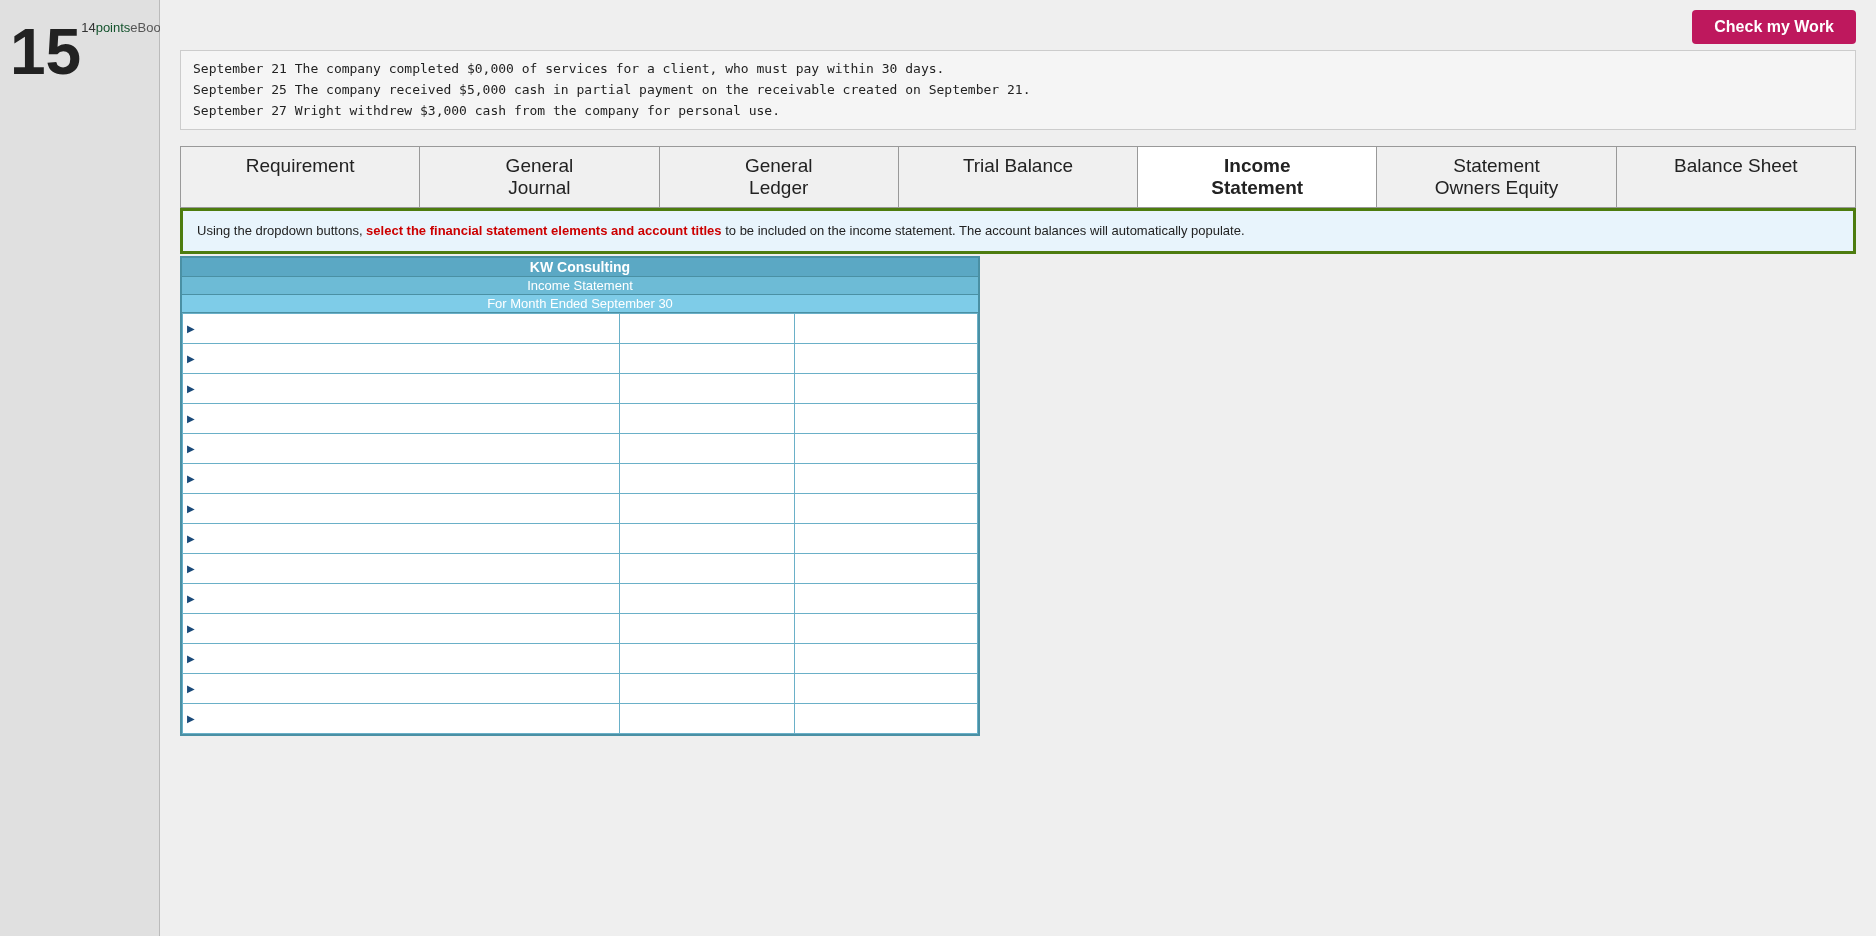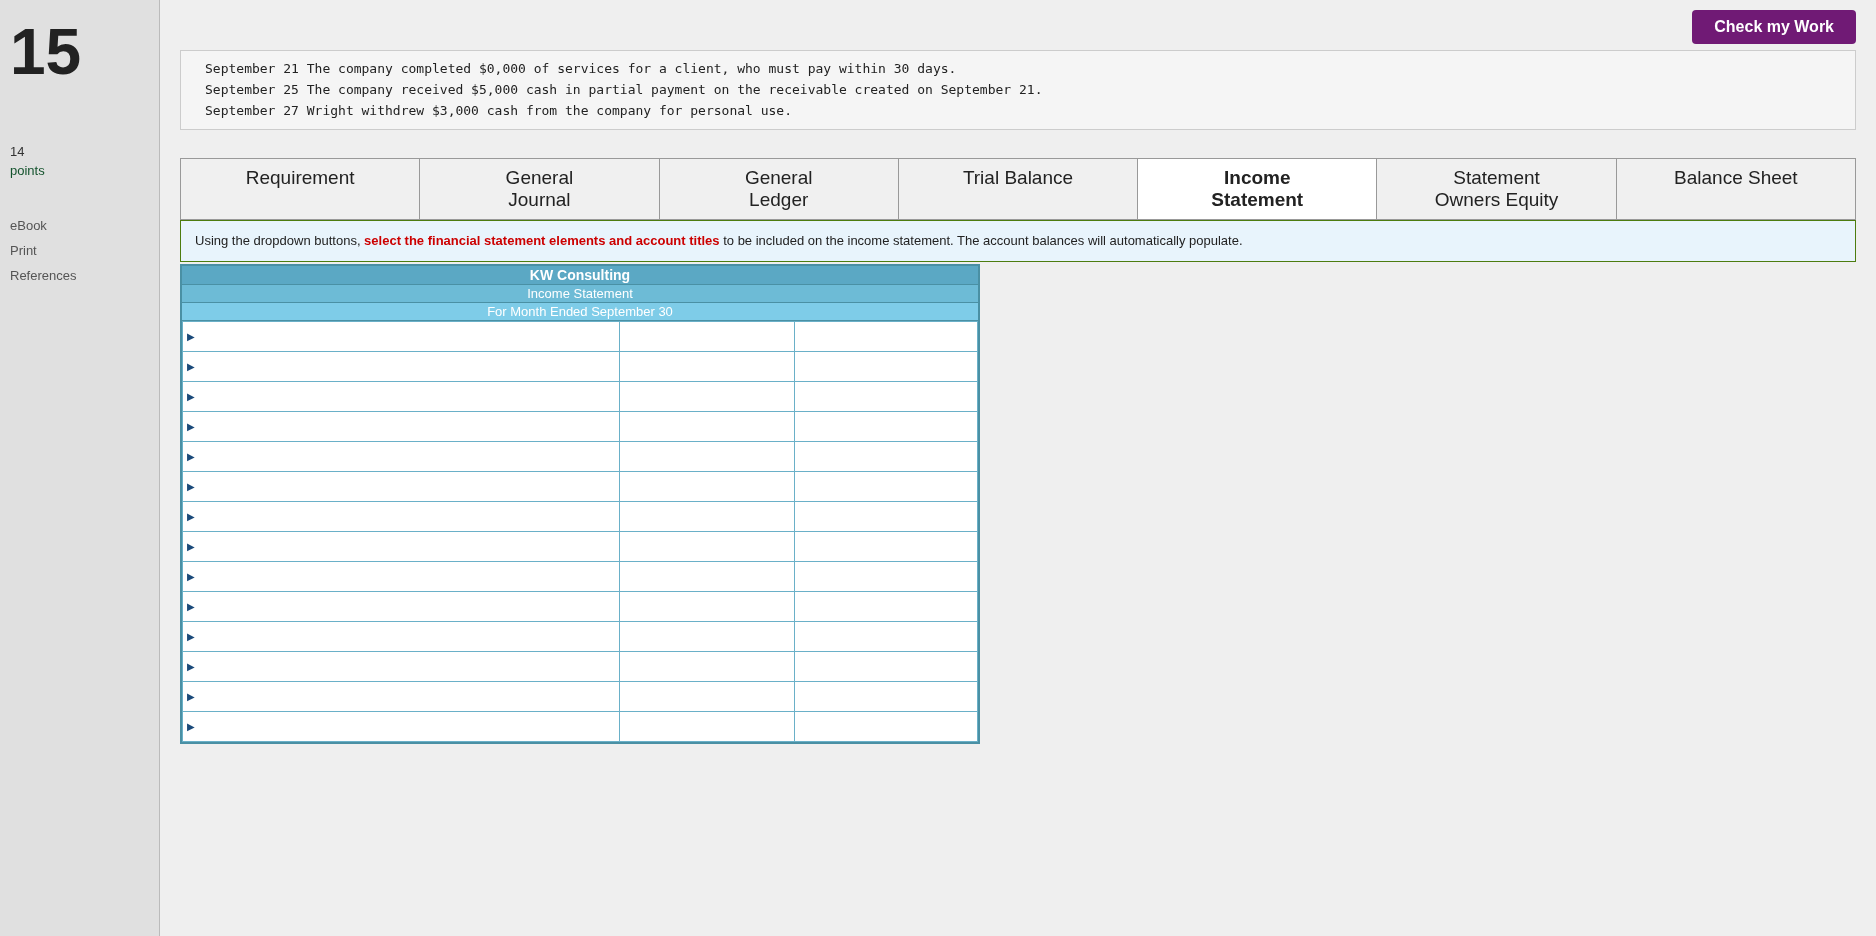--- a/index.html
+++ b/index.html
@@ -16,21 +16,21 @@
       position: relative;
       background: #d8d8d8;
     }
     
     .sidebar {
       width: 160px;
       background: #e0e0e0;
       padding-top: 20px;
       border-right: 1px solid #bbb;
       display: flex;
-      flex-direction: column;
+      flex-direction: row;
       align-items: flex-start;
       padding-left: 10px;
     }
     .problem-number {
       font-size: 64px;
       font-weight: bold;
       color: #222;
       line-height: 1;
       margin-bottom: 60px;
     }
@@ -59,37 +59,37 @@
       padding: 10px 20px 20px 20px;
       background: #efefef;
     }
     
     .top-bar {
       display: flex;
       justify-content: flex-end;
       margin-bottom: 6px;
     }
     .check-work-btn {
-      background: #701a75;
+      background: #be185d;
       color: white;
       border: none;
       padding: 8px 22px;
       font-size: 16px;
       font-weight: bold;
       border-radius: 4px;
       cursor: pointer;
     }
     
     .problem-text {
       background: #f5f5f5;
       border: 1px solid #ccc;
-      padding: 8px 24px;
+      padding: 8px 12px;
       font-size: 13px;
       line-height: 1.6;
-      margin-bottom: 28px;
+      margin-bottom: 16px;
       font-family: monospace;
     }
     
     .tab-nav {
       display: flex;
       border: 1px solid #999;
       background: #fff;
       margin-bottom: 0;
     }
     .tab-item {
@@ -103,21 +103,21 @@
       font-weight: normal;
     }
     .tab-item:last-child { border-right: none; }
     .tab-item.active {
       background: #fff;
       font-weight: bold;
     }
     
     .instructions-box {
       background: #e8f4fc;
-      border: 1px solid #4d7c0f;
+      border: 3px solid #4d7c0f;
       padding: 10px 14px;
       font-size: 13px;
       line-height: 1.5;
       margin-bottom: 0;
     }
     .instructions-box .highlight {
       color: #c00;
       font-weight: bold;
     }
     

